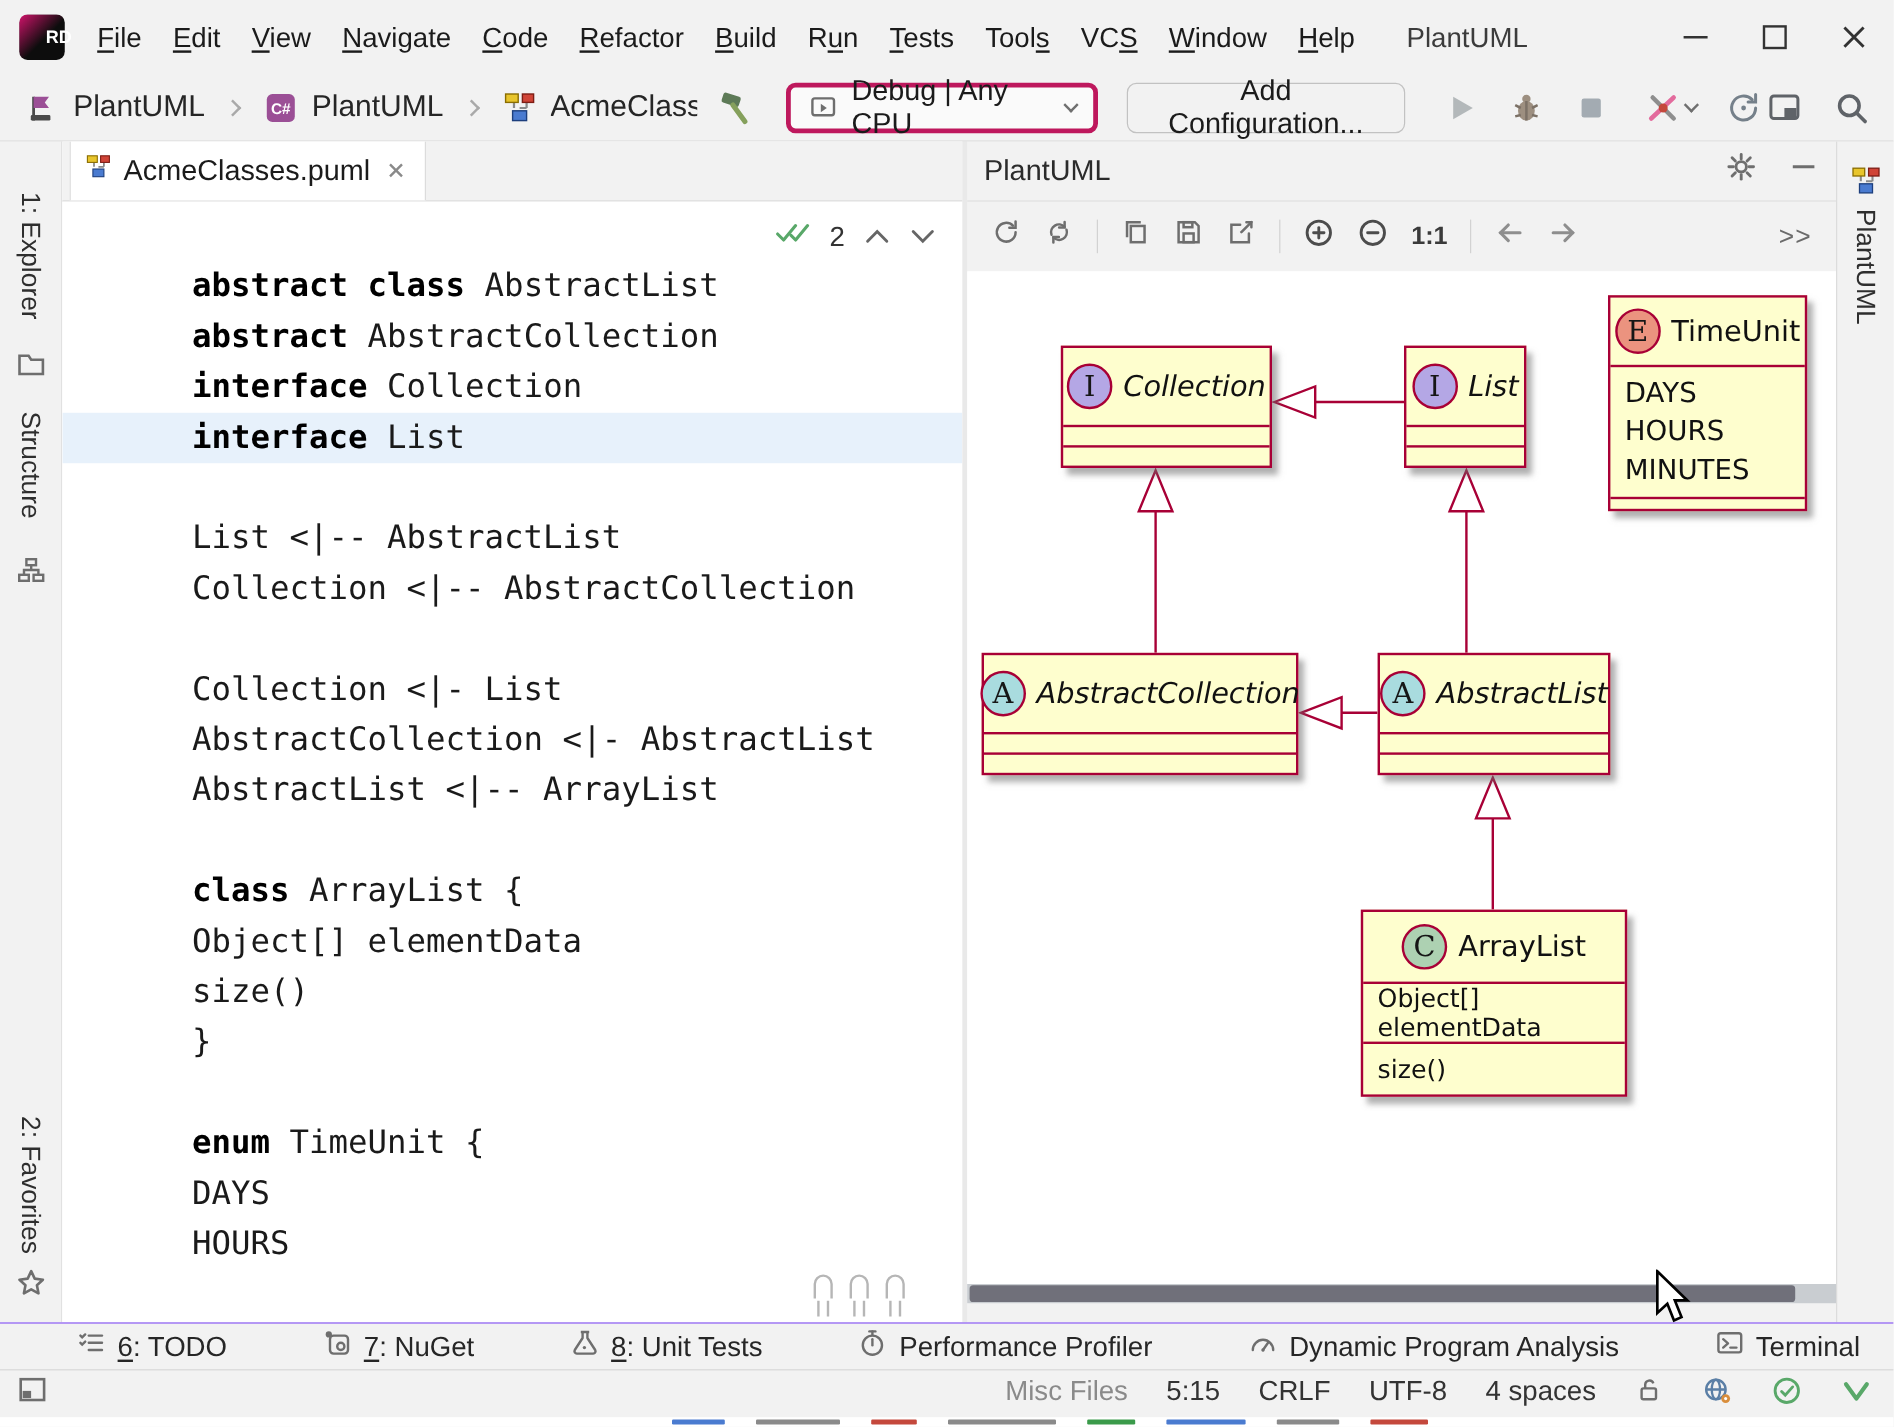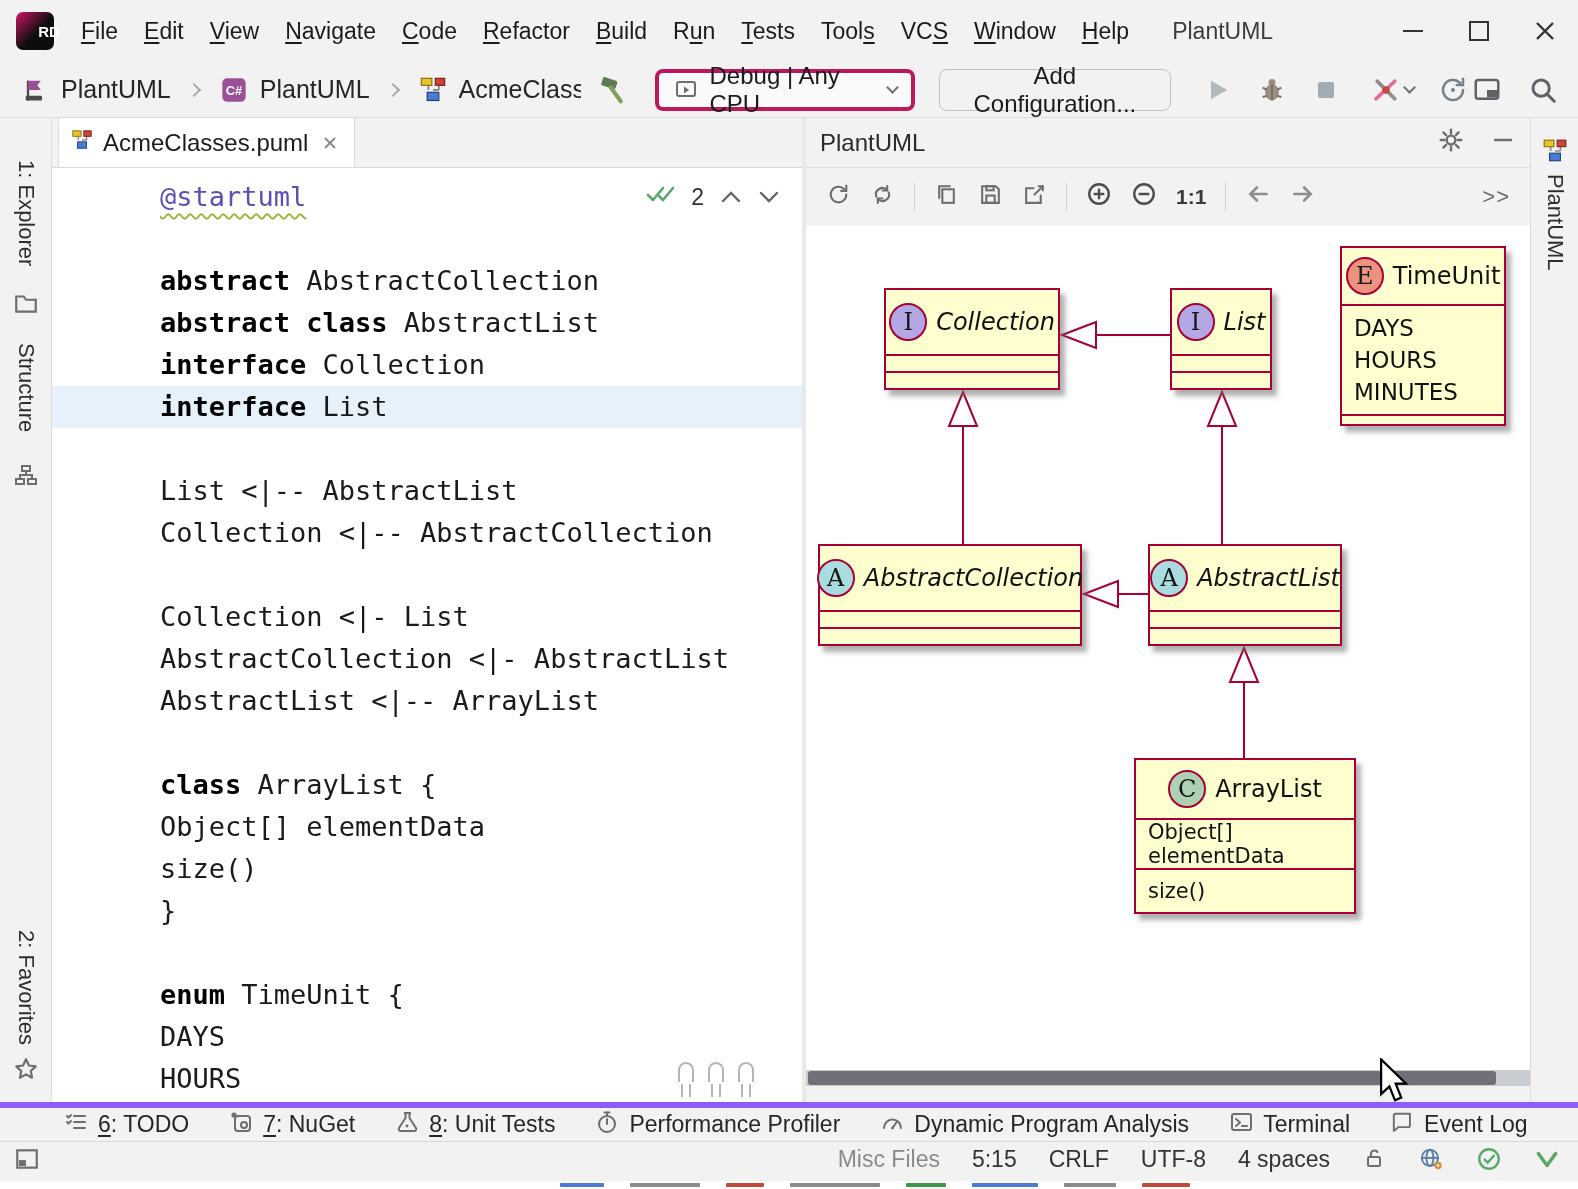--- a/index.html
+++ b/index.html
@@ -73,21 +73,21 @@
   .spot-e{background:#EB937F;}
   .uml-name{font-size:24px;color:#111;white-space:nowrap;}
   .italic{font-style:italic;}
   .uml-comp{border-top:2px solid #A80036;height:17px;flex:0 0 auto;}
   .uml-member{border-top:2px solid #A80036;font-size:21px;padding:0 12px;color:#111;display:flex;align-items:center;flex:1;}
   .uml-values{border-top:2px solid #A80036;padding:6px 0;}
   .uml-value{font-size:23px;color:#111;padding:1px 12px;line-height:30px;}
   #edges{position:absolute;left:0;top:0;pointer-events:none;}
 
   
-  .bottom-bar{position:absolute;left:0;top:1102px;width:100%;height:39px;background:#F2F2F2;border-top:6px solid #8b5cf6;display:flex;align-items:center;gap:40px;padding:0 0 0 64px;}
+  .bottom-bar{position:absolute;left:0;top:1102px;width:100%;height:39px;background:#F2F2F2;border-top:1px solid #8b5cf6;display:flex;align-items:center;gap:80px;padding:0 0 0 64px;}
   .bb-item{display:flex;align-items:center;gap:10px;font-size:23px;color:#262626;white-space:nowrap;}
   .bb-mn{text-decoration:underline;text-underline-offset:3px;}
   .status-bar{position:absolute;left:0;top:1141px;width:100%;height:40px;background:#F2F2F2;border-top:1px solid #D8D8D8;display:flex;align-items:center;padding:0 18px 0 14px;}
   .sb-right{margin-left:auto;display:flex;align-items:flex-start;gap:32px;font-size:23px;color:#333;}
   .sb-dim{color:#8a8a8a;}
   .clip-strip{position:absolute;left:0;top:1181px;width:100%;height:8px;background:#ffffff;display:flex;align-items:center;gap:26px;padding-left:560px;overflow:hidden;}
   .clip-strip span{display:inline-block;height:4px;border-radius:1px;}
 
   .cursor{position:absolute;left:1378px;top:1058px;z-index:99;}
 </style>
@@ -282,24 +282,23 @@
         <span>AcmeClasses.puml</span>
         <span style="margin-left:4px">
           <svg width="16" height="16" viewBox="0 0 16 16">
               <path d="M3 3l10 10M13 3L3 13" stroke="#8a8a8a" stroke-width="2"></path>
             </svg>
         </span>
       </div>
     </div>
     <div class="editor">
       <div id="code">
-          <div class="code-line"><span class="c-meta">@startuml</span></div>
           <div class="code-line">&nbsp;</div>
+          <div class="code-line"><span class="c-kw">abstract class </span><span class="c-txt">AbstractList</span></div>
           <div class="code-line"><span class="c-kw">abstract </span><span class="c-txt">AbstractCollection</span></div>
-          <div class="code-line"><span class="c-kw">abstract class </span><span class="c-txt">AbstractList</span></div>
           <div class="code-line"><span class="c-kw">interface </span><span class="c-txt">Collection</span></div>
           <div class="code-line caret"><span class="c-kw">interface </span><span class="c-txt">List</span></div>
           <div class="code-line">&nbsp;</div>
           <div class="code-line"><span class="c-txt">List &lt;|-- AbstractList</span></div>
           <div class="code-line"><span class="c-txt">Collection &lt;|-- AbstractCollection</span></div>
           <div class="code-line">&nbsp;</div>
           <div class="code-line"><span class="c-txt">Collection &lt;|- List</span></div>
           <div class="code-line"><span class="c-txt">AbstractCollection &lt;|- AbstractList</span></div>
           <div class="code-line"><span class="c-txt">AbstractList &lt;|-- ArrayList</span></div>
           <div class="code-line">&nbsp;</div>

